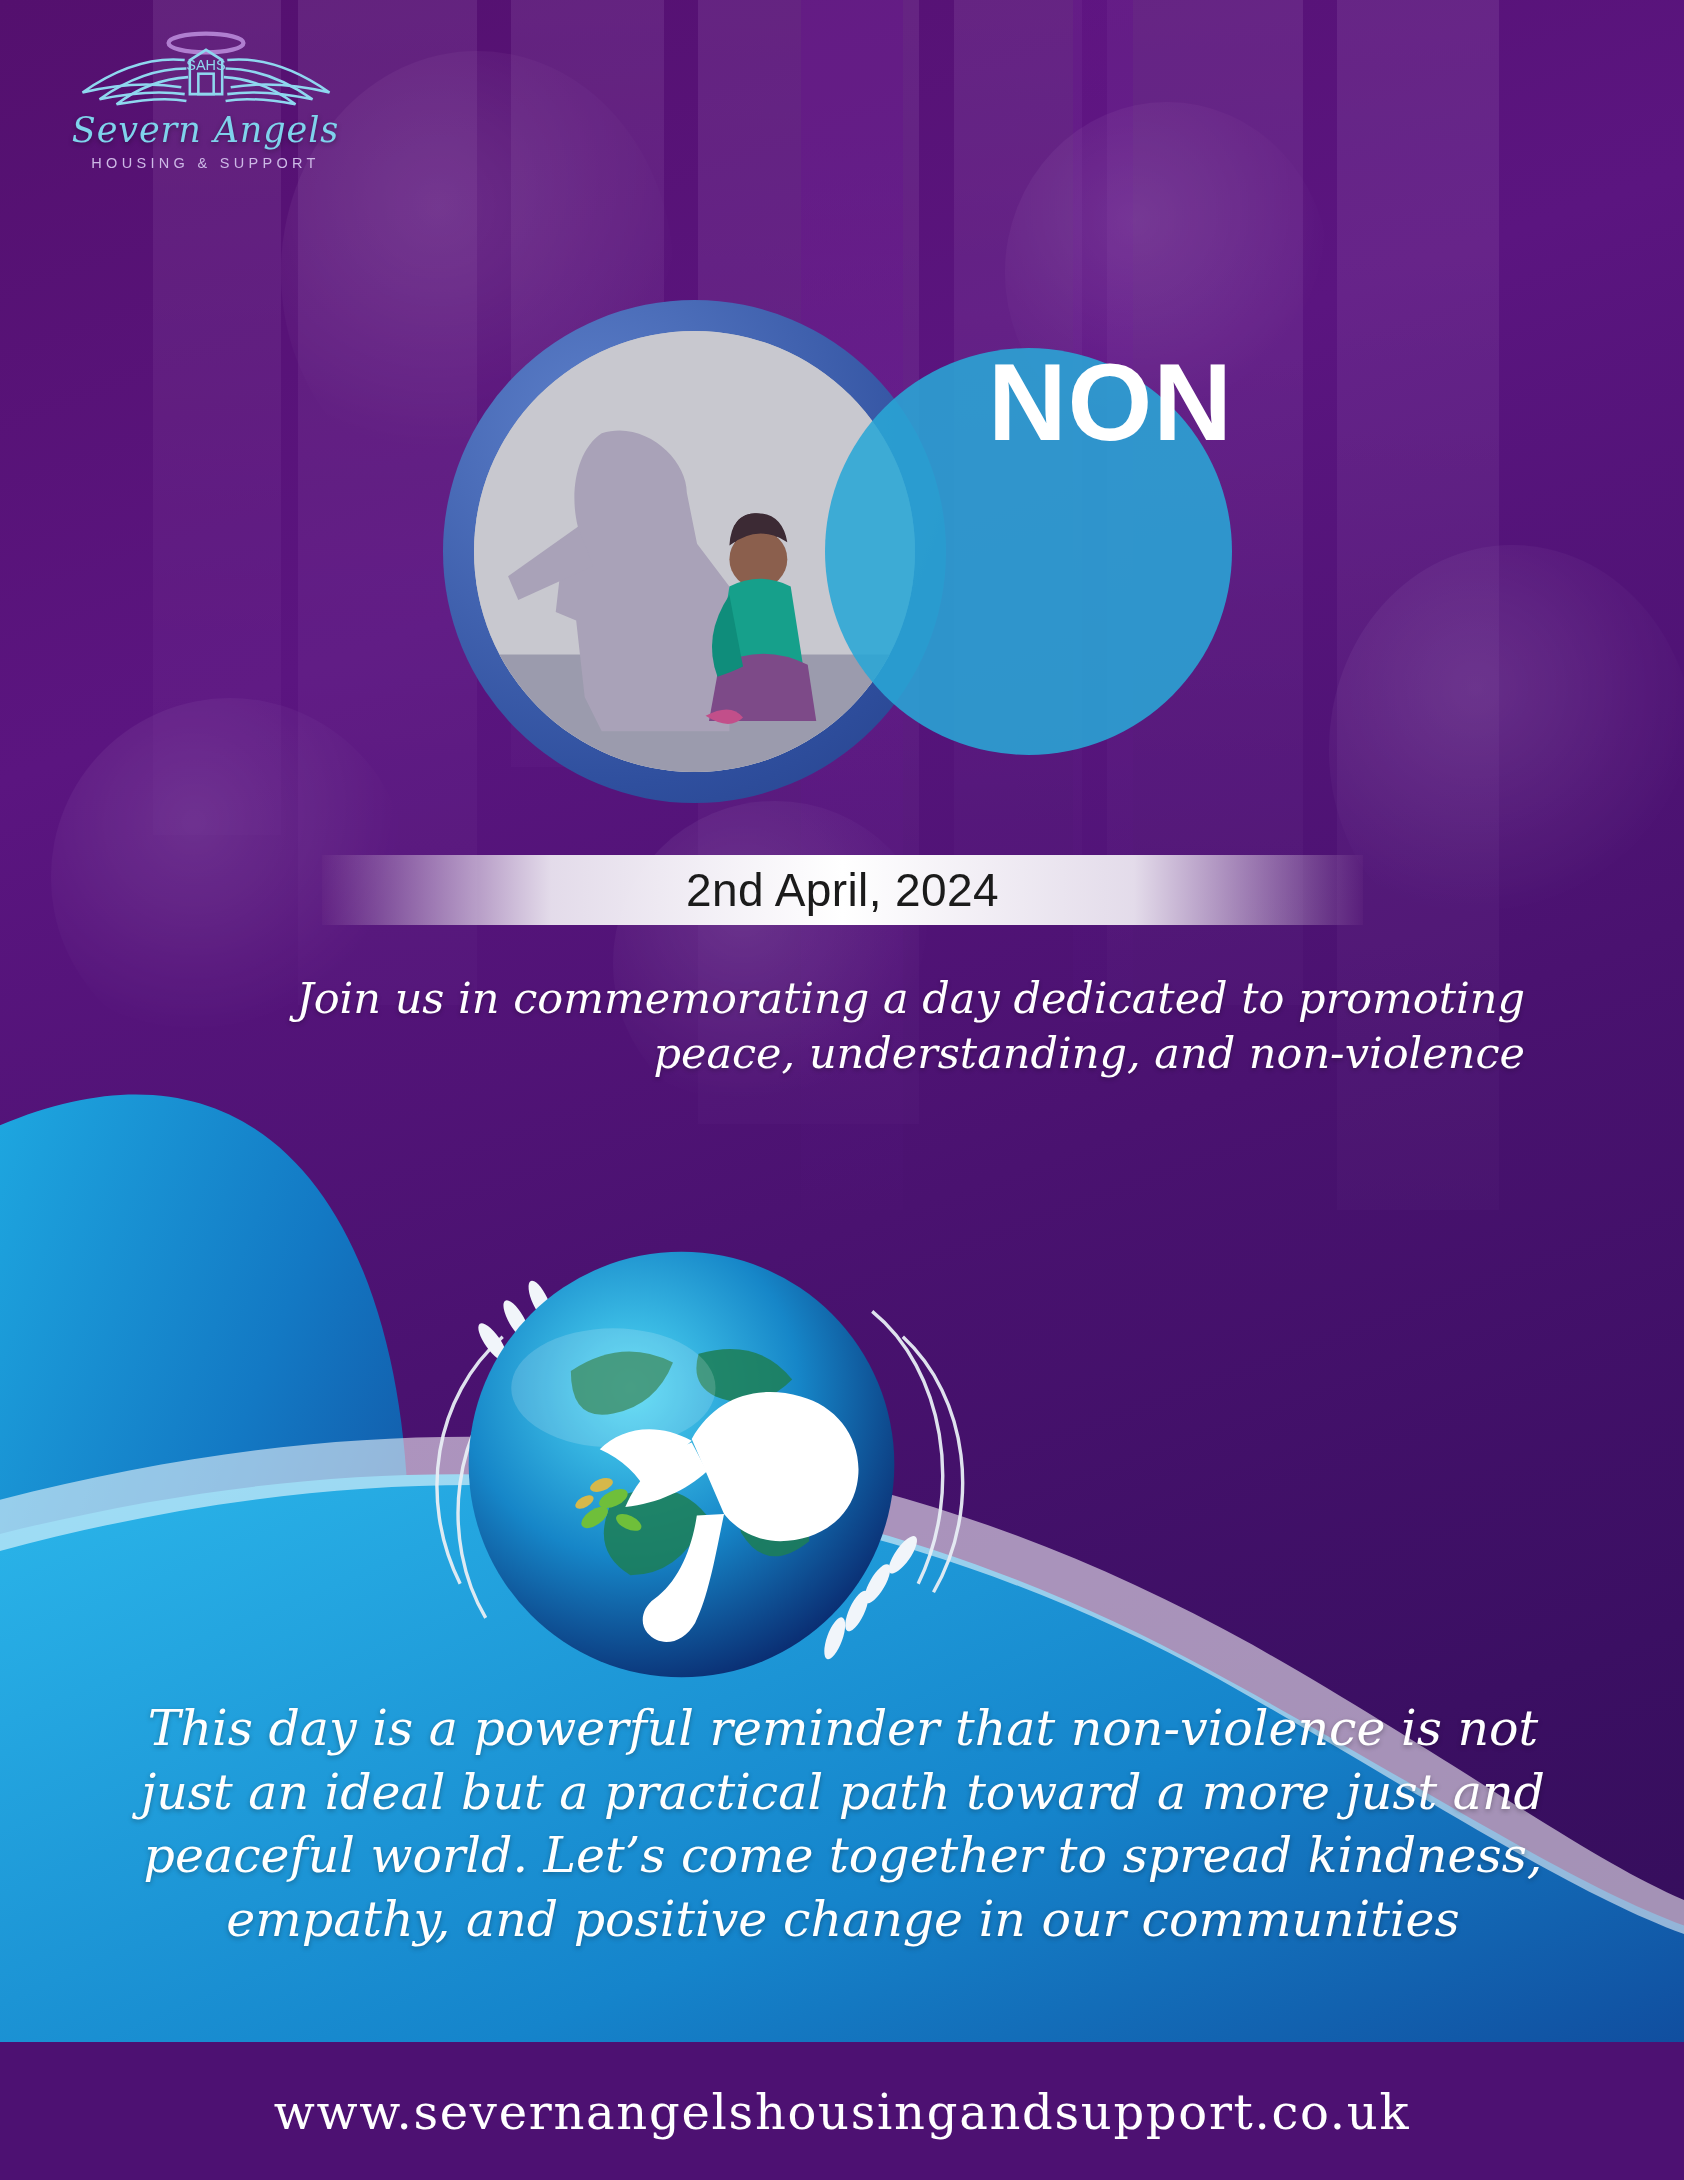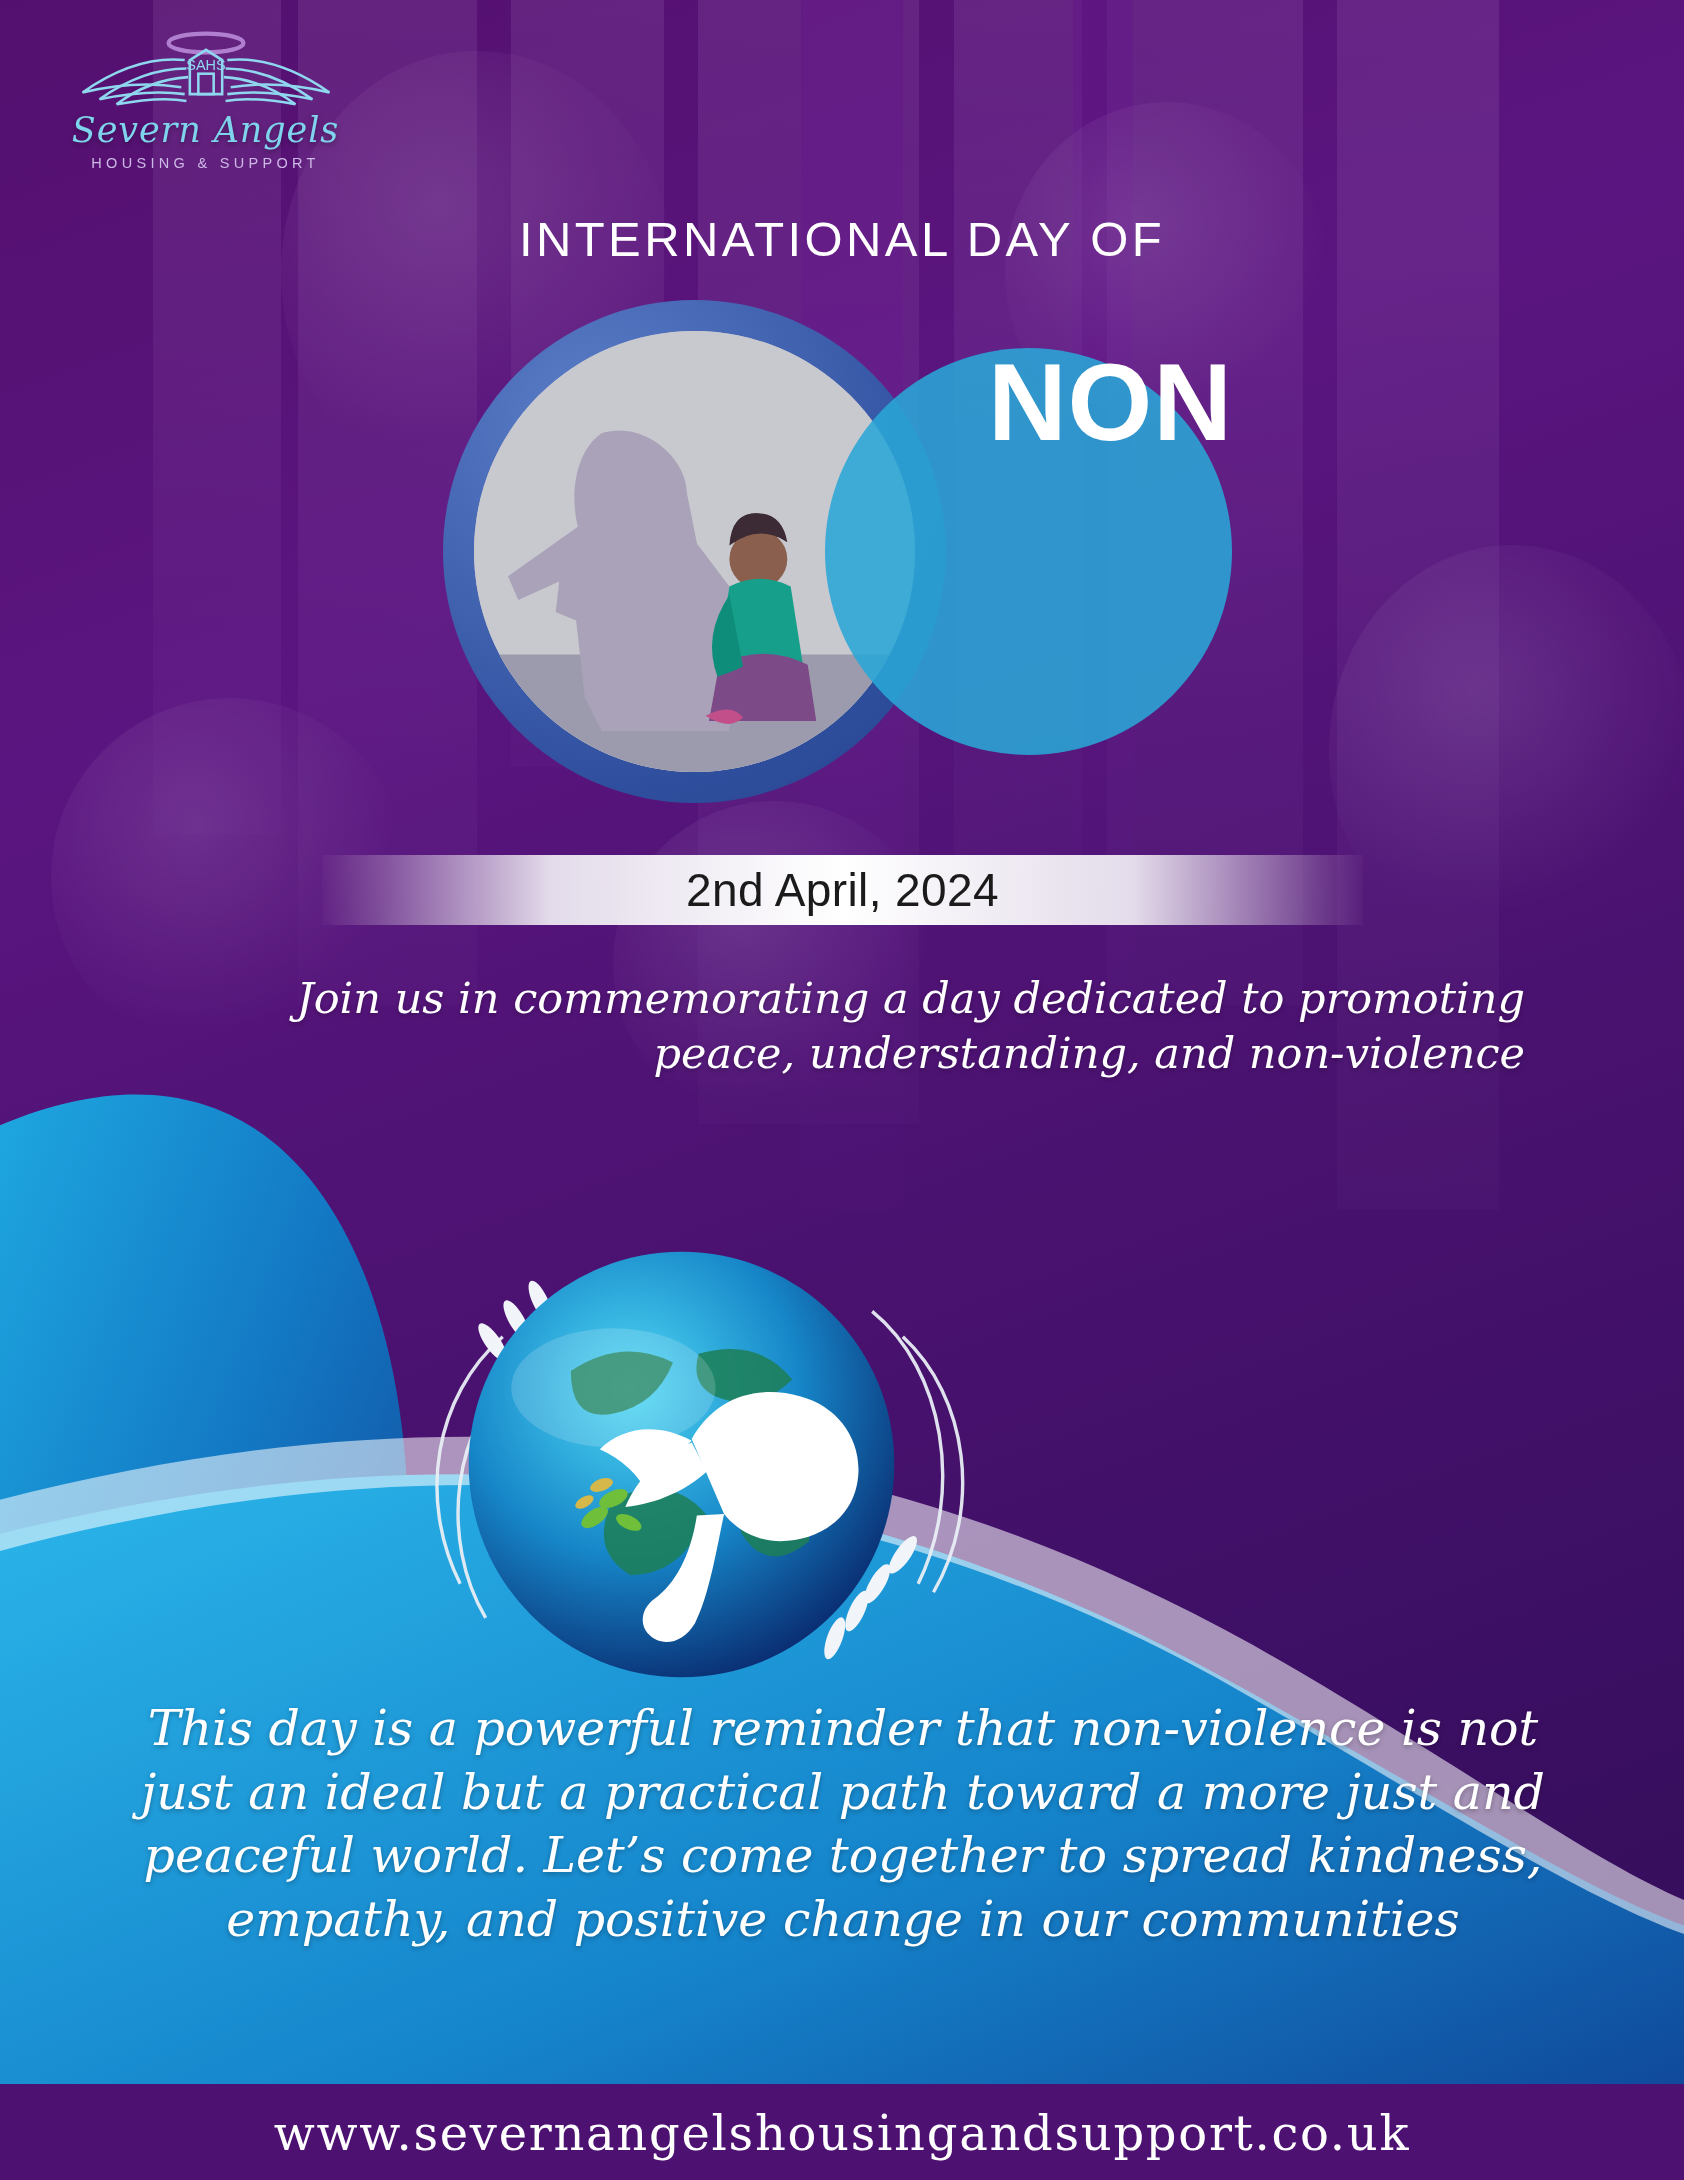--- a/index.html
+++ b/index.html
@@ -196,21 +196,21 @@
     font-style: italic;
     font-size: 49px;
     line-height: 1.3;
     text-shadow: 0 1.7px 5.1px rgba(0,0,0,0.28);
   }
 
   
   .footer {
     position: absolute;
     left: 0; right: 0; bottom: 0;
-    height: 97px;
+    height: 139px;
     background: #4d1172;
     display: flex;
     align-items: center;
     justify-content: center;
   }
   .footer a, .footer span {
     color: #ffffff;
     font-size: 48px;
     letter-spacing: 1.7px;
     text-decoration: none;
@@ -273,21 +273,20 @@
         </g>
         <path d="M146 34 L165 22 L184 34 L184 74 L146 74 Z" fill="none" stroke="#8fd7ef" stroke-width="3"></path>
         <rect x="156" y="50" width="18" height="24" fill="none" stroke="#8fd7ef" stroke-width="3"></rect>
         <text x="165" y="46" font-family="Liberation Sans, sans-serif" font-size="17" fill="#8fd7ef" text-anchor="middle">SAHS</text>
       </svg>
     </div>
     <div class="brand">Severn Angels</div>
     <div class="sub">HOUSING &amp; SUPPORT</div>
   </div>
 
-  <div class="kicker">INTERNATIONAL DAY OF</div>
 
   <div class="venn">
     <div class="circle-left">
       <div class="photo">
         <svg width="441" height="441" viewBox="0 0 518 518" xmlns="http://www.w3.org/2000/svg">
           <rect x="0" y="0" width="518" height="518" fill="#c8c8cf"></rect>
           <rect x="0" y="380" width="518" height="138" fill="#9b9bad"></rect>
 
           <path d="M150 120 C120 140 112 190 122 230 L104 260 L96 330 L120 340 L130 430 L150 470 L300 470 L300 300 L262 250 L250 190 C250 150 200 104 150 120 Z" fill="#a9a2b8"></path>
           <path d="M122 230 L40 288 L52 316 L140 276 Z" fill="#a9a2b8"></path>

